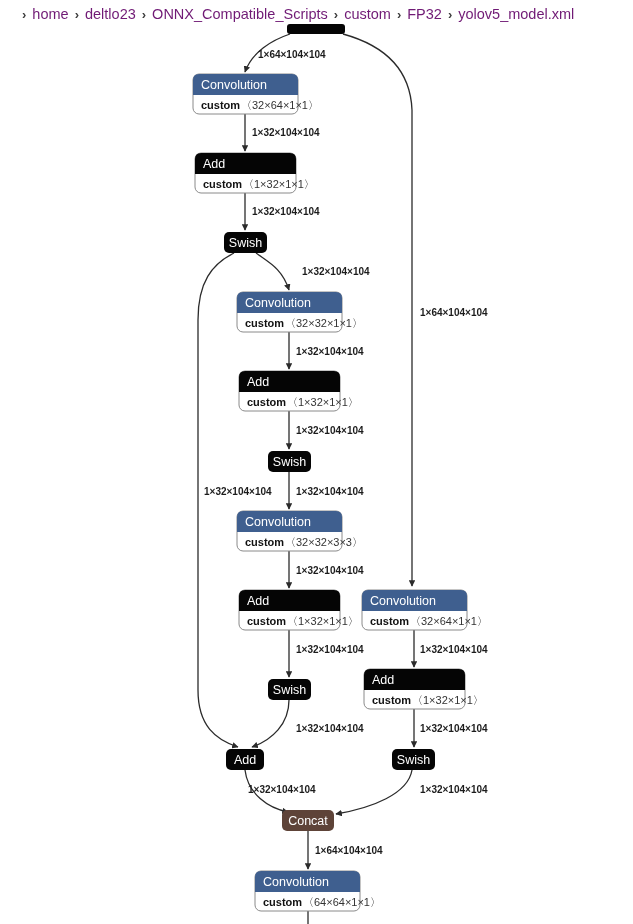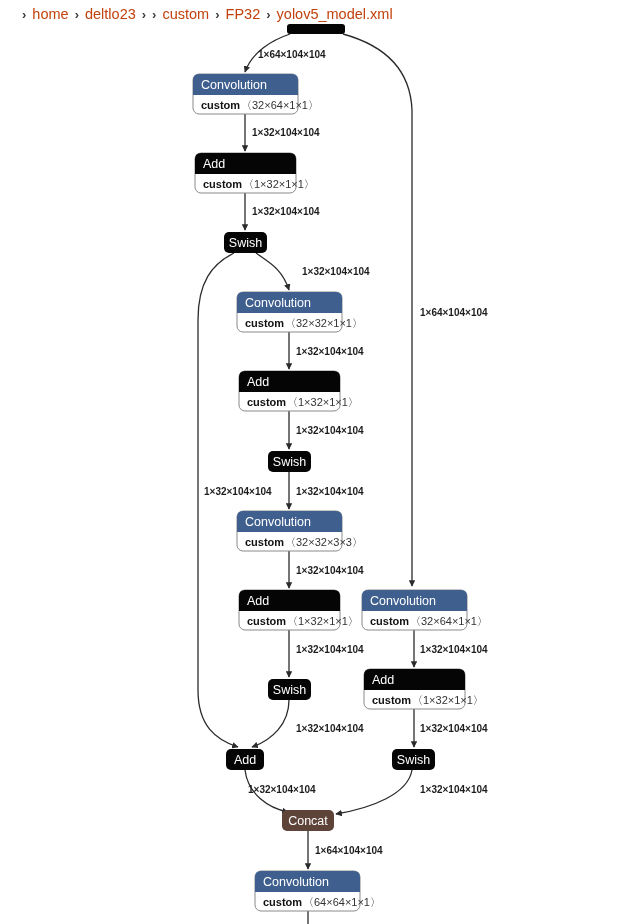--- a/index.html
+++ b/index.html
@@ -14,21 +14,21 @@
     position:absolute;left:0;top:0;width:633px;height:28px;
     display:flex;align-items:center;
     padding-left:22px;box-sizing:border-box;
     font-size:14.5px;color:#5a5a5a;
     white-space:nowrap;
   }
   #breadcrumb .sep{
     font-weight:bold;color:#3d3d3d;
     font-size:13px;margin:0 6px 0 0;
   }
-  #breadcrumb .crumb{margin-right:6px;color:#c2410c;}
+  #breadcrumb .crumb{margin-right:6px;color:#701a75;}
   #breadcrumb .crumb:last-child{margin-right:8px;}
   #graph{position:absolute;left:0;top:0;width:633px;height:924px;}
   .node-title{
     font-size:12.5px;
     font-family:"Liberation Sans", sans-serif;
   }
   .node-body-key{
     font-size:11px;font-weight:bold;
     font-family:"Liberation Sans", sans-serif;
     fill:#111;
@@ -47,20 +47,21 @@
 </style>
 </head>
 <body>
 
 <div id="breadcrumb">
     <span class="sep">›</span>
     <span class="crumb">home</span>
     <span class="sep">›</span>
     <span class="crumb">deltlo23</span>
     <span class="sep">›</span>
+    <span class="crumb">ONNX_Compatible_Scripts</span>
     <span class="sep">›</span>
     <span class="crumb">custom</span>
     <span class="sep">›</span>
     <span class="crumb">FP32</span>
     <span class="sep">›</span>
     <span class="crumb">yolov5_model.xml</span>
   </div>
 
 <svg id="graph" viewBox="0 0 633 924" xmlns="http://www.w3.org/2000/svg">
   <defs>

